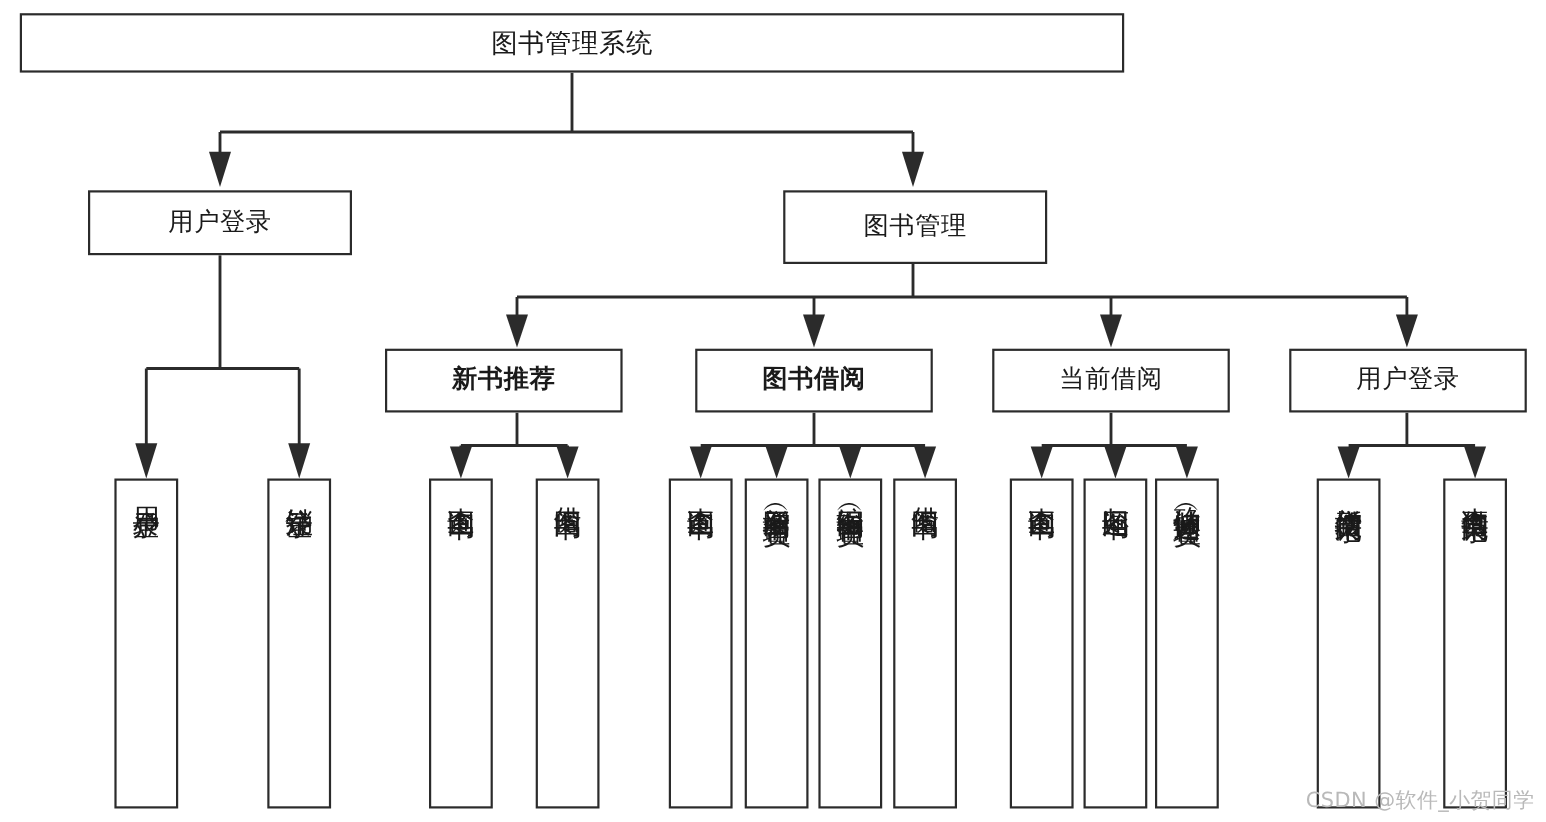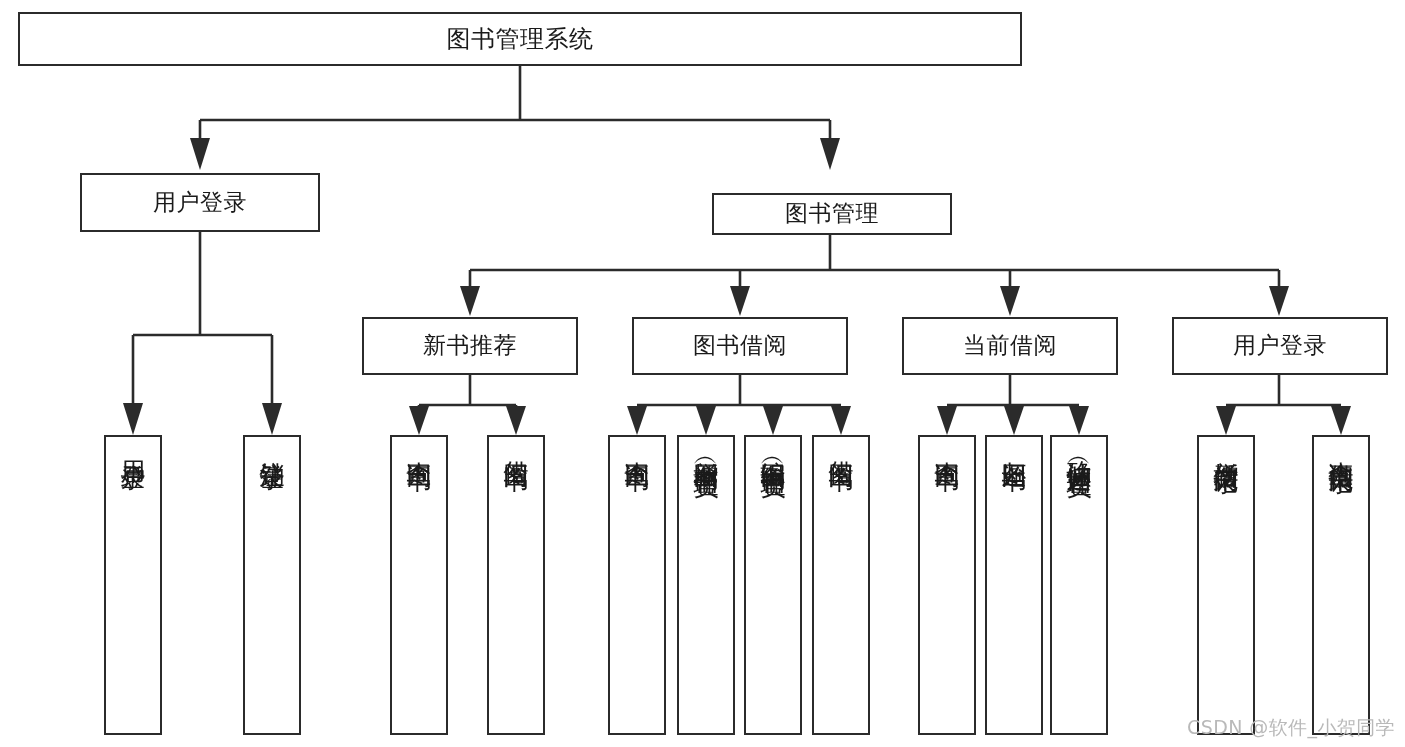--- a/index.html
+++ b/index.html
@@ -137,28 +137,28 @@
     <polygon class="arrow-head" points="1331,406 1351,406 1341,435"></polygon>
   </svg>
 
   <div class="node horiz root" style="left:18px; top:12px; width:1004px; height:54px;">
     <span class="node-label">图书管理系统</span>
   </div>
 
   <div class="node horiz" style="left:80px; top:173px; width:240px; height:59px;">
     <span class="node-label">用户登录</span>
   </div>
-  <div class="node horiz" style="left:712px; top:173px; width:240px; height:42px;margin-top:20px;">
+  <div class="node horiz" style="left:712px; top:173px; width:240px; height:67px;">
     <span class="node-label">图书管理</span>
   </div>
 
-  <div class="node horiz" style="left:362px; top:317px; width:216px; height:58px;">
+  <div class="node horiz" style="left:350px; top:317px; width:216px; height:58px;font-weight:bold;">
     <span class="node-label">新书推荐</span>
   </div>
-  <div class="node horiz" style="left:632px; top:317px; width:216px; height:58px;">
+  <div class="node horiz" style="left:632px; top:317px; width:216px; height:58px;font-weight:bold;">
     <span class="node-label">图书借阅</span>
   </div>
   <div class="node horiz" style="left:902px; top:317px; width:216px; height:58px;">
     <span class="node-label">当前借阅</span>
   </div>
   <div class="node horiz" style="left:1172px; top:317px; width:216px; height:58px;">
     <span class="node-label">用户登录</span>
   </div>
 
   <div class="node vert" style="left:104px; top:435px; width:58px; height:300px;">

